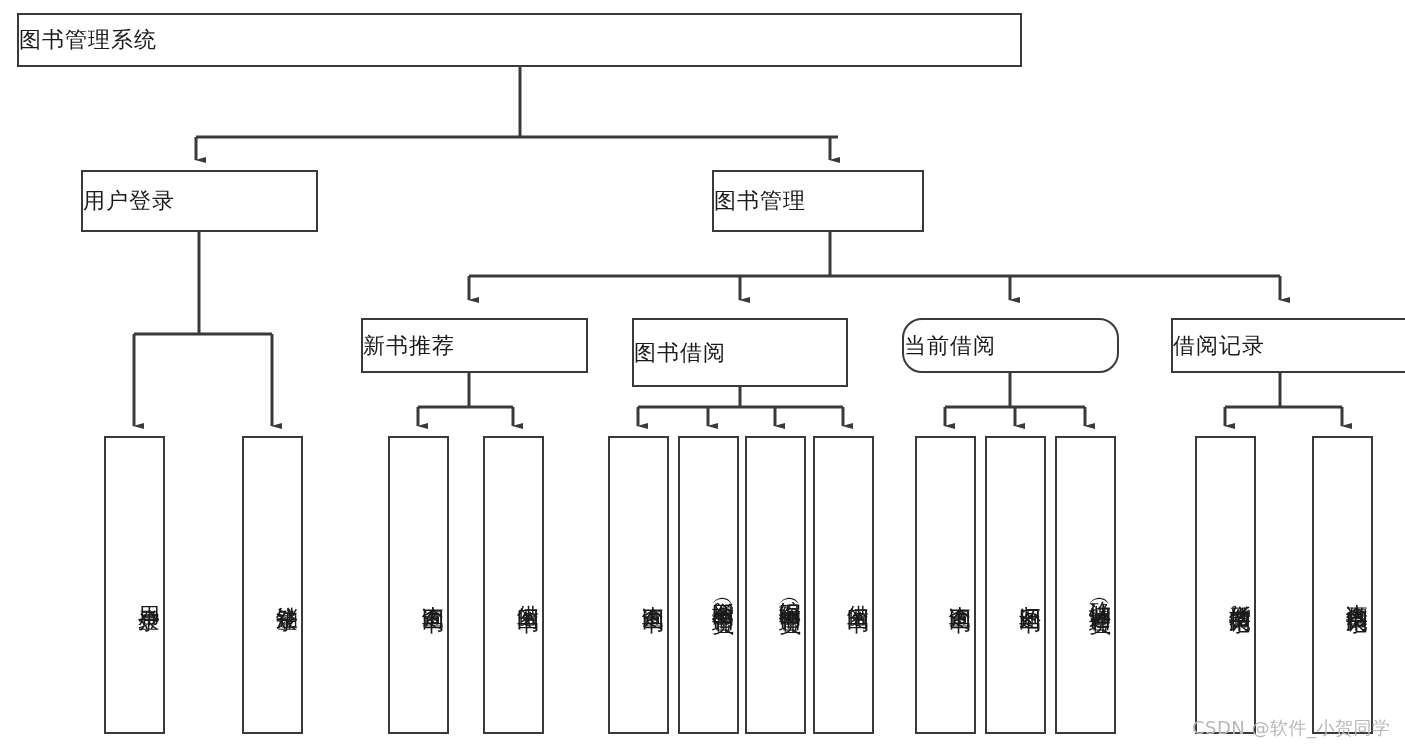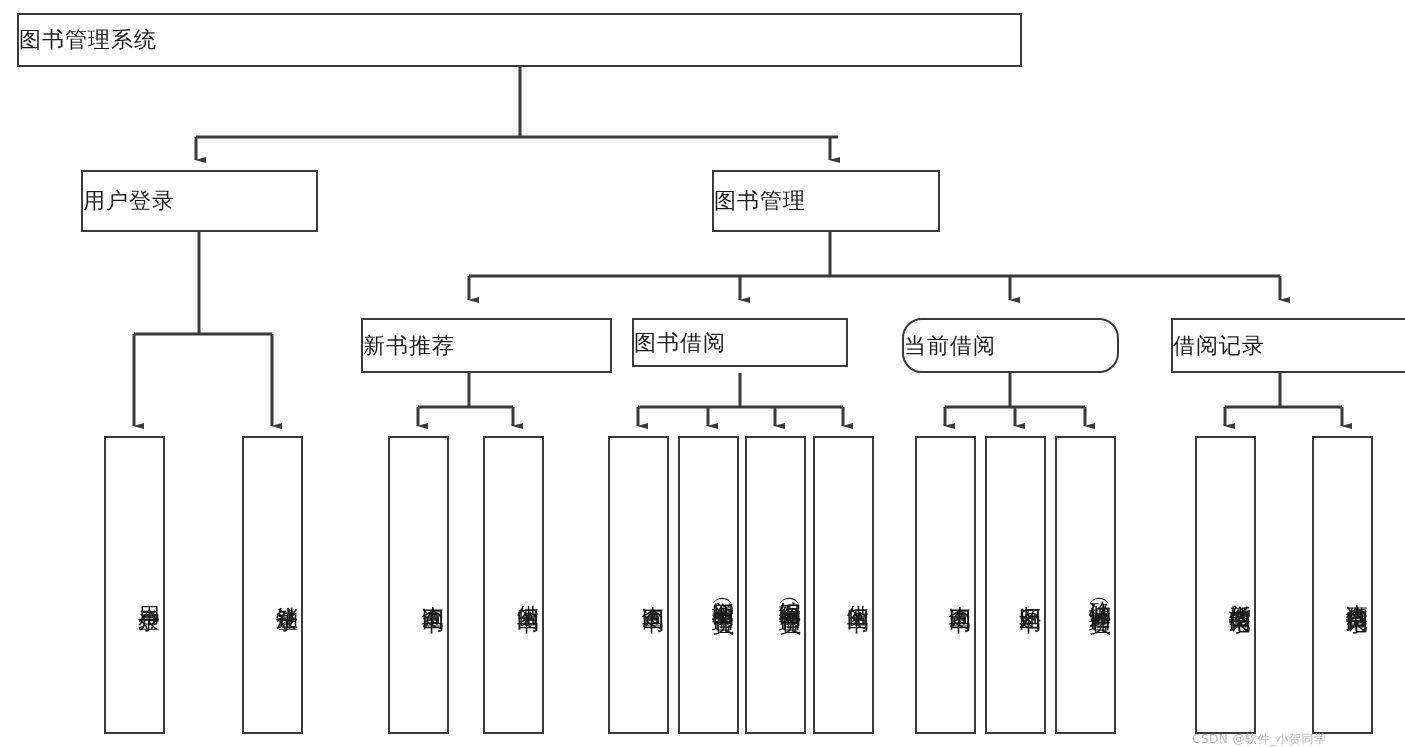--- a/index.html
+++ b/index.html
@@ -58,26 +58,25 @@
     text-align: center;
   }
   .node-v .vlabel {
     writing-mode: vertical-rl;
     text-orientation: upright;
     display: block;
   }
   .watermark {
     position: absolute;
     color: #b9b9b9;
-    font-size: 12px;
+    font-size: 18px;
     letter-spacing: 0.5px;
     white-space: nowrap;
     z-index: 3;
     font-family: "DejaVu Sans", "Liberation Sans", sans-serif;
-    margin-top: 15px;
   }
 </style>
 </head>
 <body>
 
 <div id="canvas">
 
   <svg id="edges" viewBox="0 0 1405 747" xmlns="http://www.w3.org/2000/svg">
     <defs>
       <marker id="arrow" markerWidth="10" markerHeight="12" refX="3" refY="10" orient="auto" markerUnits="userSpaceOnUse">
@@ -128,28 +127,28 @@
     </g>
   </svg>
 
   <div class="node node-root" style="left:17px; top:13px; width:1005px; height:54px;">
     <span>图书管理系统</span>
   </div>
 
   <div class="node node-h" style="left:81px; top:170px; width:237px; height:62px;">
     <span>用户登录</span>
   </div>
-  <div class="node node-h" style="left:712px; top:170px; width:228px; height:62px;">
+  <div class="node node-h" style="left:712px; top:170px; width:212px; height:62px;">
     <span>图书管理</span>
   </div>
 
-  <div class="node node-h" style="left:361px; top:318px; width:251px; height:55px;">
+  <div class="node node-h" style="left:361px; top:318px; width:227px; height:55px;">
     <span>新书推荐</span>
   </div>
-  <div class="node node-h" style="left:632px; top:318px; width:216px; height:49px;">
+  <div class="node node-h" style="left:632px; top:318px; width:216px; height:69px;">
     <span>图书借阅</span>
   </div>
   <div class="node node-h" style="left:902px; top:318px; width:217px; height:55px;border-radius:20px;">
     <span>当前借阅</span>
   </div>
   <div class="node node-h" style="left:1171px; top:318px; width:249px; height:55px;">
     <span>借阅记录</span>
   </div>
 
   <div class="node node-v" style="left:104px; top:436px; width:61px; height:298px;">

